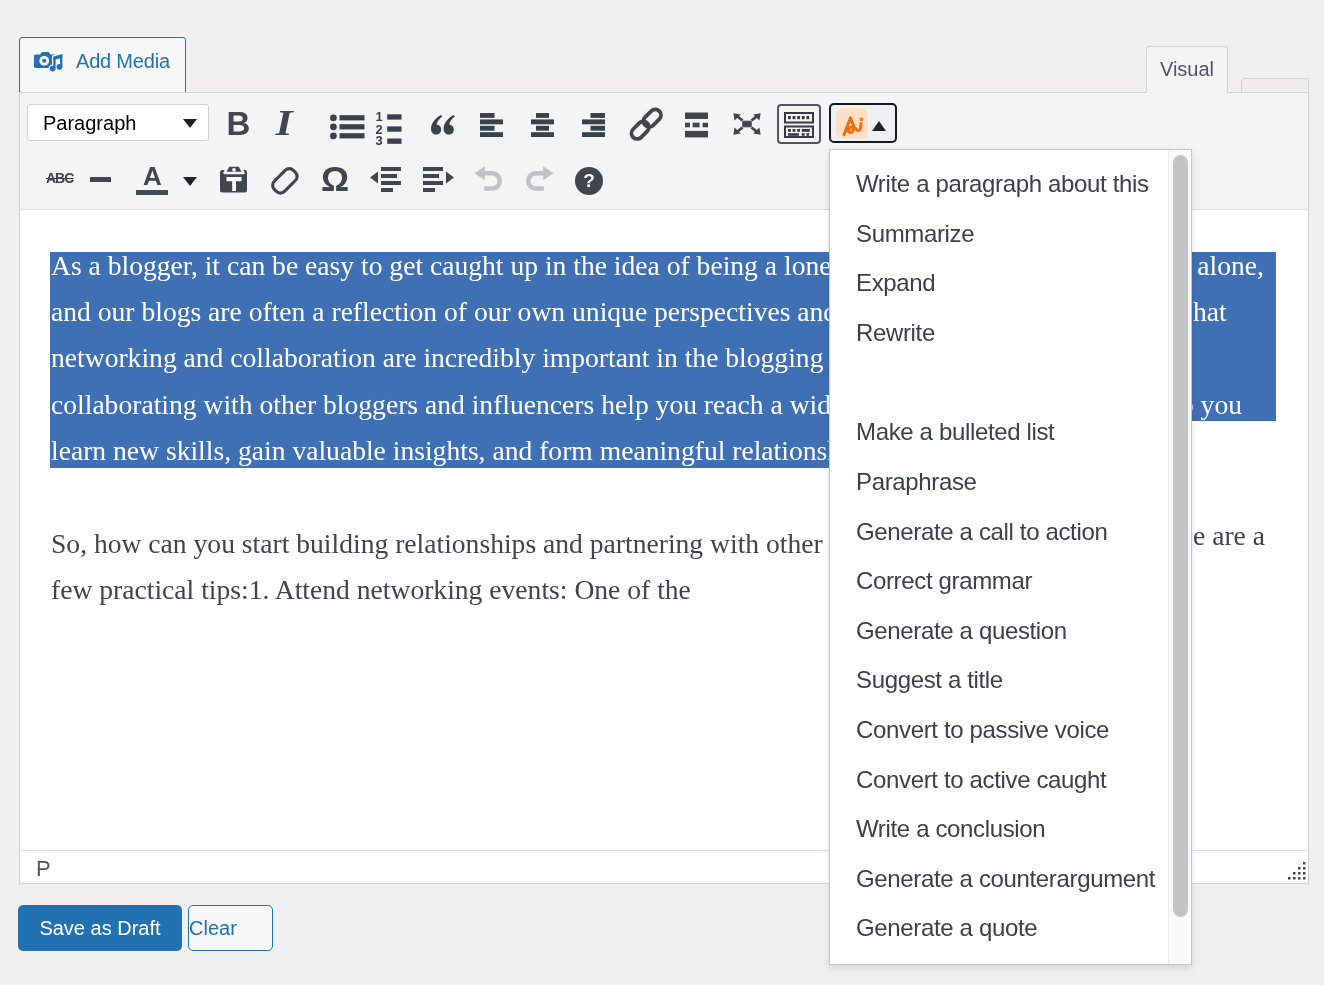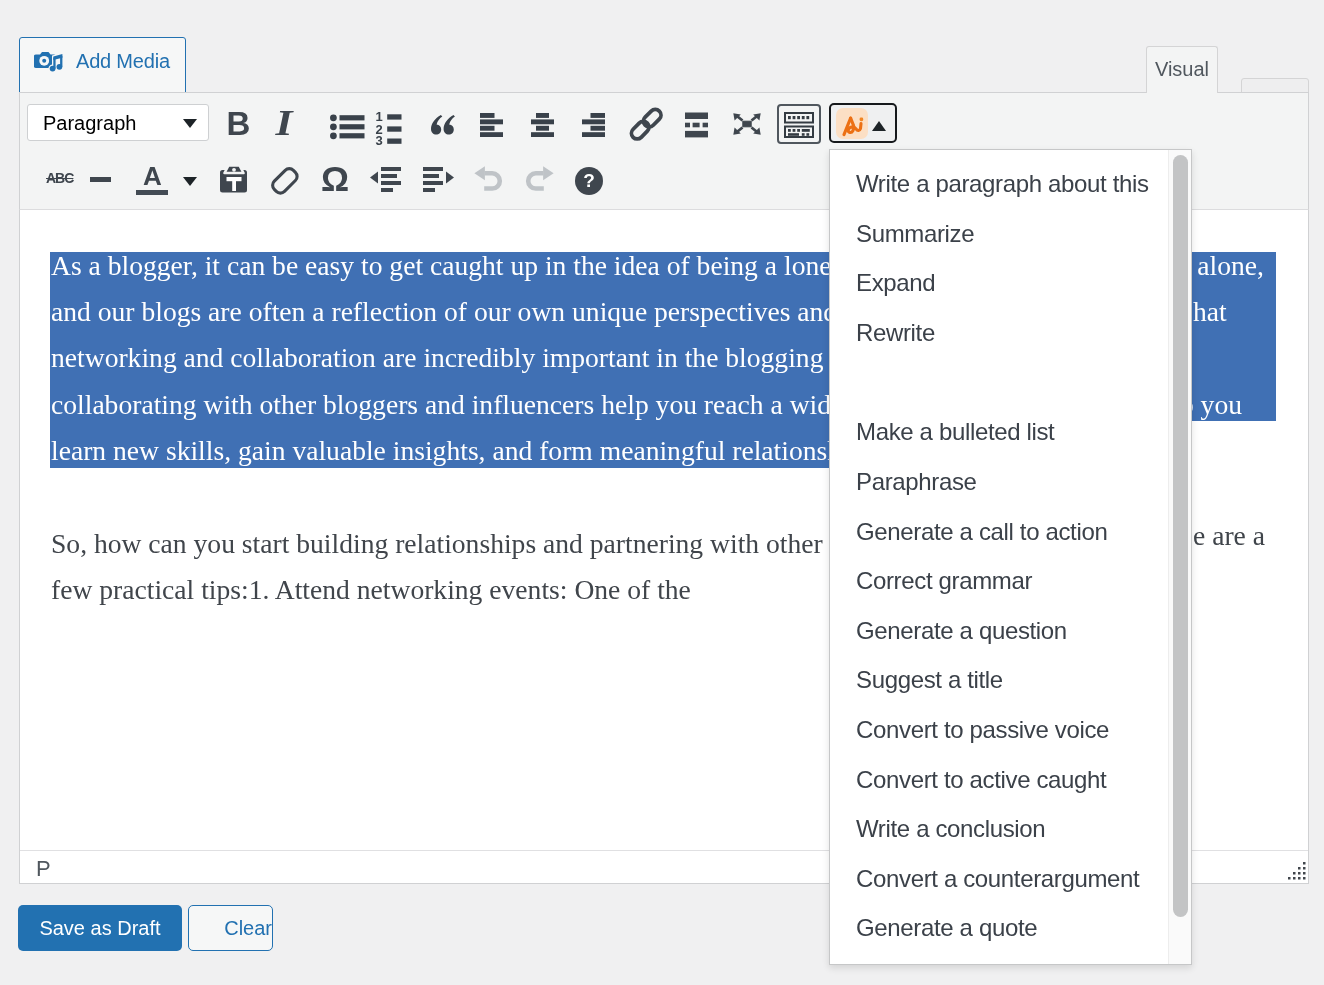--- a/index.html
+++ b/index.html
@@ -5,21 +5,21 @@
   * { margin:0; padding:0; box-sizing:border-box; }
   html,body { width:1324px; height:985px; background:#f0f0f1; font-family:"Liberation Sans", sans-serif; overflow:hidden; }
   .abs { position:absolute; }
   #stage { position:relative; width:1324px; height:985px; }
 
   
   #addmedia { left:19px; top:37px; width:167px; height:58px; background:#f6f7f7; border:1px solid #2271b1; border-radius:3px; }
   #addmedia .lbl { position:absolute; left:56px; top:12px; font-size:20px; color:#2271b1; letter-spacing:-0.2px; white-space:nowrap; }
 
   
-  #tab-visual { left:1146px; top:46px; width:72px; height:47px; background:#f3f4f4; border:1px solid #d4d4d5; border-bottom:none; border-radius:3px 3px 0 0; color:#50575e; font-size:20px; text-align:center; line-height:44px; z-index:3; }
+  #tab-visual { left:1146px; top:46px; width:82px; height:47px; background:#f3f4f4; border:1px solid #d4d4d5; border-bottom:none; border-radius:3px 3px 0 0; color:#50575e; font-size:20px; text-align:center; line-height:44px; z-index:3; }
   #tab-text { left:1241px; top:46px; width:68px; height:45px; background:#eeeeef; border:1px solid #d4d4d5; border-radius:3px 3px 0 0; color:#50575e; font-size:20px; text-align:center; line-height:43px;margin-top:32px; }
 
   
   #editor { left:19px; top:92px; width:1290px; height:792px; background:#fff; border:1px solid #d0d1d3; z-index:1; }
   #toolbar { left:19px; top:92px; width:1290px; height:118px; background:#f3f4f4; border:1px solid #d0d1d3; border-bottom:1px solid #dcdcde; z-index:2; }
 
   
   #pselect { left:27px; top:104px; width:182px; height:37px; background:#fff; border:1px solid #ced0d2; border-radius:3px; z-index:3; }
   #pselect .t { position:absolute; left:15px; top:7px; font-size:20px; color:#000000; }
   #pselect .ar { position:absolute; right:11px; top:14px; width:0; height:0; border-left:7px solid transparent; border-right:7px solid transparent; border-top:9px solid #1d2327; }
@@ -40,21 +40,21 @@
   #menu .item { position:absolute; left:26px; font-size:24px; color:#3b4149; letter-spacing:-0.35px; white-space:nowrap; }
   #sbtrack { left:1168px; top:150px; width:23px; height:814px; background:#fafafa; border-left:1px solid #ededed; z-index:7; }
   #sbthumb { left:1173px; top:155px; width:15px; height:762px; background:#c3c4c5; border-radius:8px; z-index:8; }
 
   
   #statusbar { left:20px; top:850px; width:1288px; height:33px; background:#fff; border-top:1px solid #e0e0e2; z-index:2; }
   #pathP { left:36px; top:856px; font-size:22px; color:#50575e; z-index:3; }
 
   
   #save { left:18px; top:905px; width:164px; height:46px; background:#2271b1; border-radius:5px; color:#fff; font-size:20px; text-align:center; line-height:46px; }
-  #clear { left:188px; top:905px; width:85px; height:46px; background:#f6f7f7; border:1px solid #2271b1; border-radius:5px; color:#2271b1; font-size:20px; text-align:right; line-height:44px; }
+  #clear { left:188px; top:905px; width:85px; height:46px; background:#f6f7f7; border:1px solid #2271b1; border-radius:5px; color:#2271b1; font-size:20px; text-align:left; line-height:44px; }
 
   
   #kbbtn { left:777px; top:104px; width:44px; height:40px; border:2px solid #50575e; border-radius:4px; z-index:3; }
   #aibtn { left:829px; top:103px; width:68px; height:40px; border:2px solid #16191c; border-radius:5px; background:#eff0f1; z-index:6; }
   #aibtn .peach { position:absolute; left:5px; top:3px; width:32px; height:31px; background:#fcdfc4; border-radius:7px; }
   #aibtn .tri { position:absolute; right:9px; top:16px; width:0; height:0; border-left:7px solid transparent; border-right:7px solid transparent; border-bottom:10px solid #1d2327; }
 </style>
 </head>
 <body>
 <div id="stage">
@@ -281,21 +281,21 @@
     <div class="item" style="top:169px;">Rewrite</div>
     <div class="item" style="top:268px;">Make a bulleted list</div>
     <div class="item" style="top:318px;">Paraphrase</div>
     <div class="item" style="top:368px;">Generate a call to action</div>
     <div class="item" style="top:417px;">Correct grammar</div>
     <div class="item" style="top:467px;">Generate a question</div>
     <div class="item" style="top:516px;">Suggest a title</div>
     <div class="item" style="top:566px;">Convert to passive voice</div>
     <div class="item" style="top:616px;">Convert to active caught</div>
     <div class="item" style="top:665px;">Write a conclusion</div>
-    <div class="item" style="top:715px;">Convert a counterargument</div>
+    <div class="item" style="top:715px;">Generate a counterargument</div>
     <div class="item" style="top:764px;">Generate a quote</div>
   </div>
   <div class="abs" id="sbtrack"></div>
   <div class="abs" id="sbthumb"></div>
 
   <div class="abs" id="statusbar"></div>
   <div class="abs" id="pathP">P</div>
   <div class="abs" id="grip" style="left:1287px; top:862px; z-index:3;"><svg width="20" height="22" viewBox="0 0 20 22">
         <g fill="#41464c">
           <rect x="16" y="0" width="2.5" height="2.5"></rect>

